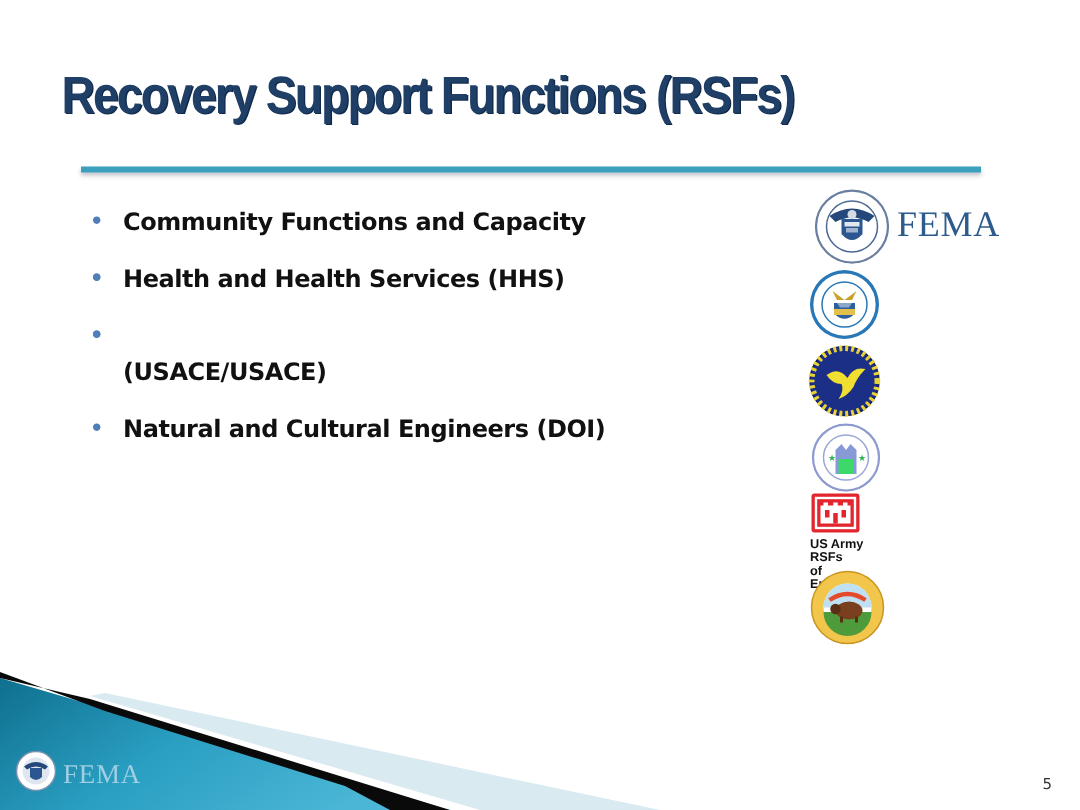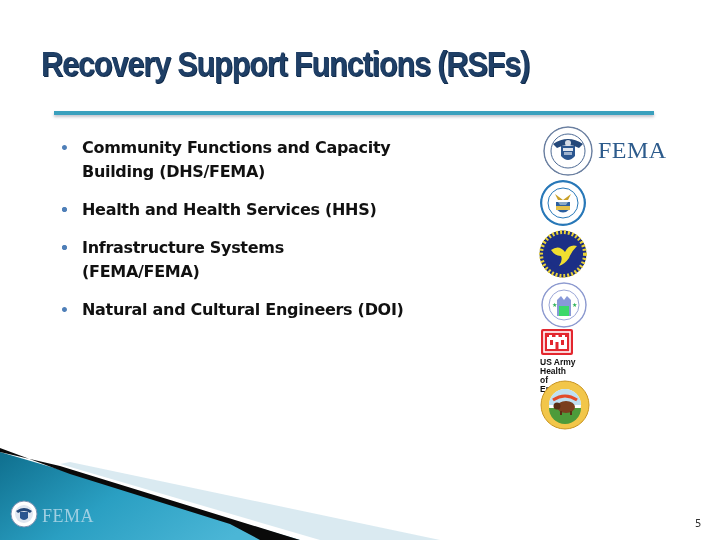--- a/index.html
+++ b/index.html
@@ -65,36 +65,35 @@
 </head>
 <body>
 
 <div class="title">Recovery Support Functions (RSFs)</div>
 <div class="title-rule"></div>
 
 <ul class="bullets">
   <li class="bullet">
     <span class="dot">•</span>
     <span>Community Functions and Capacity</span><br>
-    <span>Building (DHS/FEMA)</span>
   </li>
   <li class="bullet">
     <span class="dot">•</span>
   </li>
   <li class="bullet">
     <span class="dot">•</span>
     <span>Health and Health Services (HHS)</span>
   </li>
   <li class="bullet">
     <span class="dot">•</span>
   </li>
   <li class="bullet">
     <span class="dot">•</span>
-    <span>Infrastructure Systems</span><br>
-    <span>(FEMA/FEMA)</span>
+    <br>
+    <span>(USACE/USACE)</span>
   </li>
   <li class="bullet">
     <span class="dot">•</span>
     <span>Natural and Cultural Engineers (DOI)</span>
   </li>
 </ul>
 
 <div class="logos">
 
   <svg class="seal" style="left:543px;top:126px;" width="50" height="50" viewBox="0 0 50 50">
@@ -138,21 +137,21 @@
     <rect x="4" y="4" width="26" height="20" fill="none" stroke="#ffffff" stroke-width="1.6"></rect>
     <rect x="7" y="9" width="20" height="12" fill="#ffffff"></rect>
     <rect x="9" y="7" width="3" height="3" fill="#ffffff"></rect>
     <rect x="15.5" y="7" width="3" height="3" fill="#ffffff"></rect>
     <rect x="22" y="7" width="3" height="3" fill="#ffffff"></rect>
     <rect x="10" y="12" width="3" height="5" fill="#e3262e"></rect>
     <rect x="15.5" y="14" width="3" height="7" fill="#e3262e"></rect>
     <rect x="21" y="12" width="3" height="5" fill="#e3262e"></rect>
   </svg>
   <div class="usace-text">
-    <span>US Army Health</span><br>
+    <span>US Army RSFs</span><br>
     <span>of Engineers.</span>
   </div>
 
   <svg class="seal" style="left:540px;top:380px;" width="50" height="50" viewBox="0 0 50 50">
     <circle cx="25" cy="25" r="24" fill="#f2c64a" stroke="#c89422" stroke-width="1"></circle>
     <circle cx="25" cy="25" r="16" fill="#ffffff"></circle>
     <path d="M9 25 A16 16 0 0 1 41 25 Z" fill="#bfe0f2"></path>
     <path d="M13 20 Q25 12 37 20" fill="none" stroke="#e34b2a" stroke-width="3"></path>
     <path d="M9 28 L41 28 A16 16 0 0 1 9 28 Z" fill="#4d9b3a"></path>
     <ellipse cx="26" cy="27" rx="9" ry="6" fill="#7a3f1e"></ellipse>

